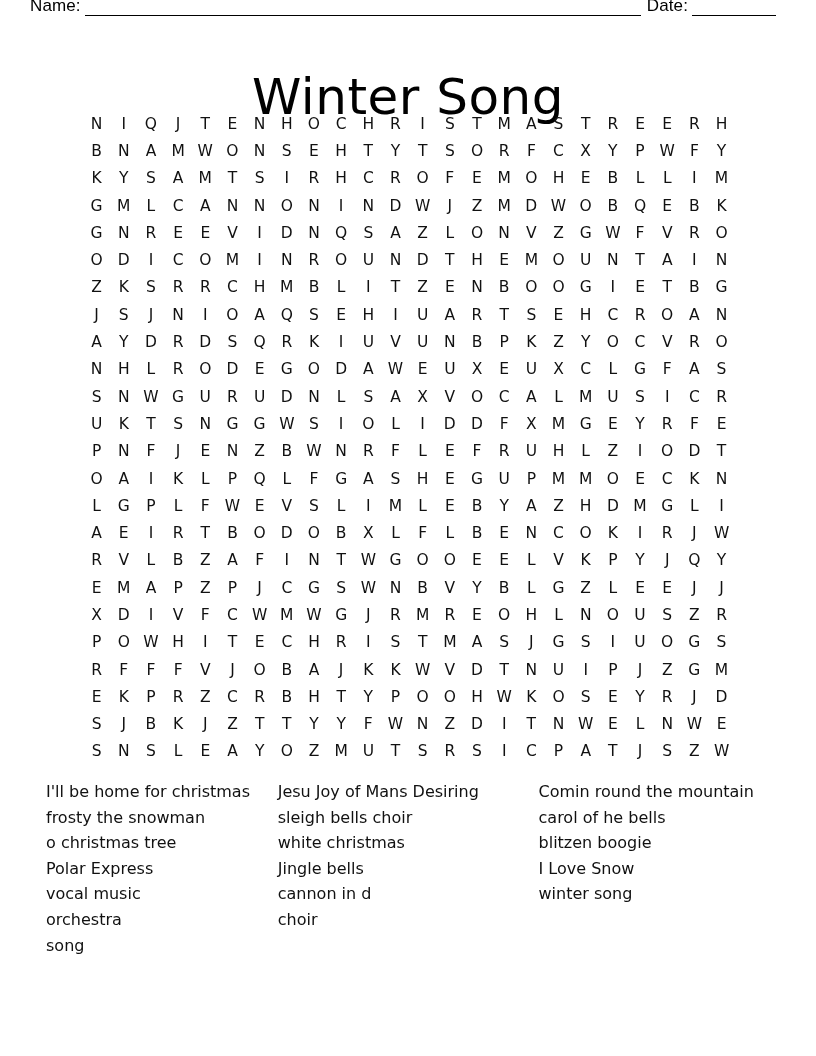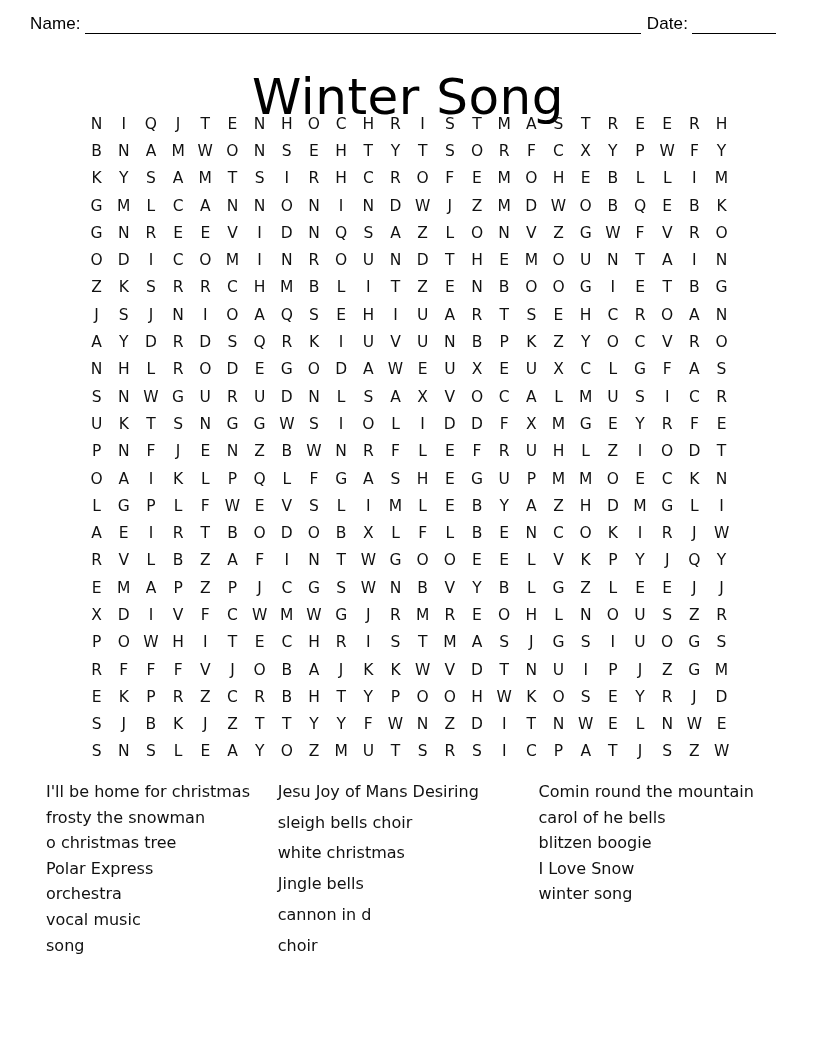--- a/index.html
+++ b/index.html
@@ -15,21 +15,21 @@
     color: #000000;
     overflow: hidden;
   }
 
   
   #header-row {
     position: absolute;
     left: 0;
     top: 0;
     width: 816px;
-    height: 34px;
+    height: 16px;
     display: flex;
     align-items: flex-end;
     padding: 0 40px 0 30px;
     box-sizing: border-box;
     font-size: 17px;
     letter-spacing: 0.1px;
   }
   .field-label {
     white-space: nowrap;
     line-height: 20px;
@@ -86,21 +86,21 @@
     left: 46px;
     top: 779px;
     width: 730px;
     display: flex;
   }
   .word-column {
     display: flex;
     flex-direction: column;
   }
   #word-column-0 { width: 242px; }
-  #word-column-1 { width: 240px; justify-content: space-between; }
+  #word-column-1 { width: 240px; }
   #word-column-2 { width: 248px; margin-left: 31px; }
   .word-item {
     font-family: "DejaVu Sans", sans-serif;
     font-size: 16px;
     line-height: 25.6px;
     color: #111111;
     white-space: nowrap;
   }
 </style>
 </head>
@@ -741,22 +741,22 @@
       <span class="grid-cell">W</span>
     </div>
   </div>
 
 <div id="word-list">
   <div class="word-column" id="word-column-0">
       <div class="word-item">I'll be home for christmas</div>
       <div class="word-item">frosty the snowman</div>
       <div class="word-item">o christmas tree</div>
       <div class="word-item">Polar Express</div>
+      <div class="word-item">vocal music</div>
       <div class="word-item">orchestra</div>
-      <div class="word-item">vocal music</div>
       <div class="word-item">song</div>
     </div>
   <div class="word-column" id="word-column-1">
       <div class="word-item">Jesu Joy of Mans Desiring</div>
       <div class="word-item">sleigh bells choir</div>
       <div class="word-item">white christmas</div>
       <div class="word-item">Jingle bells</div>
       <div class="word-item">cannon in d</div>
       <div class="word-item">choir</div>
     </div>

